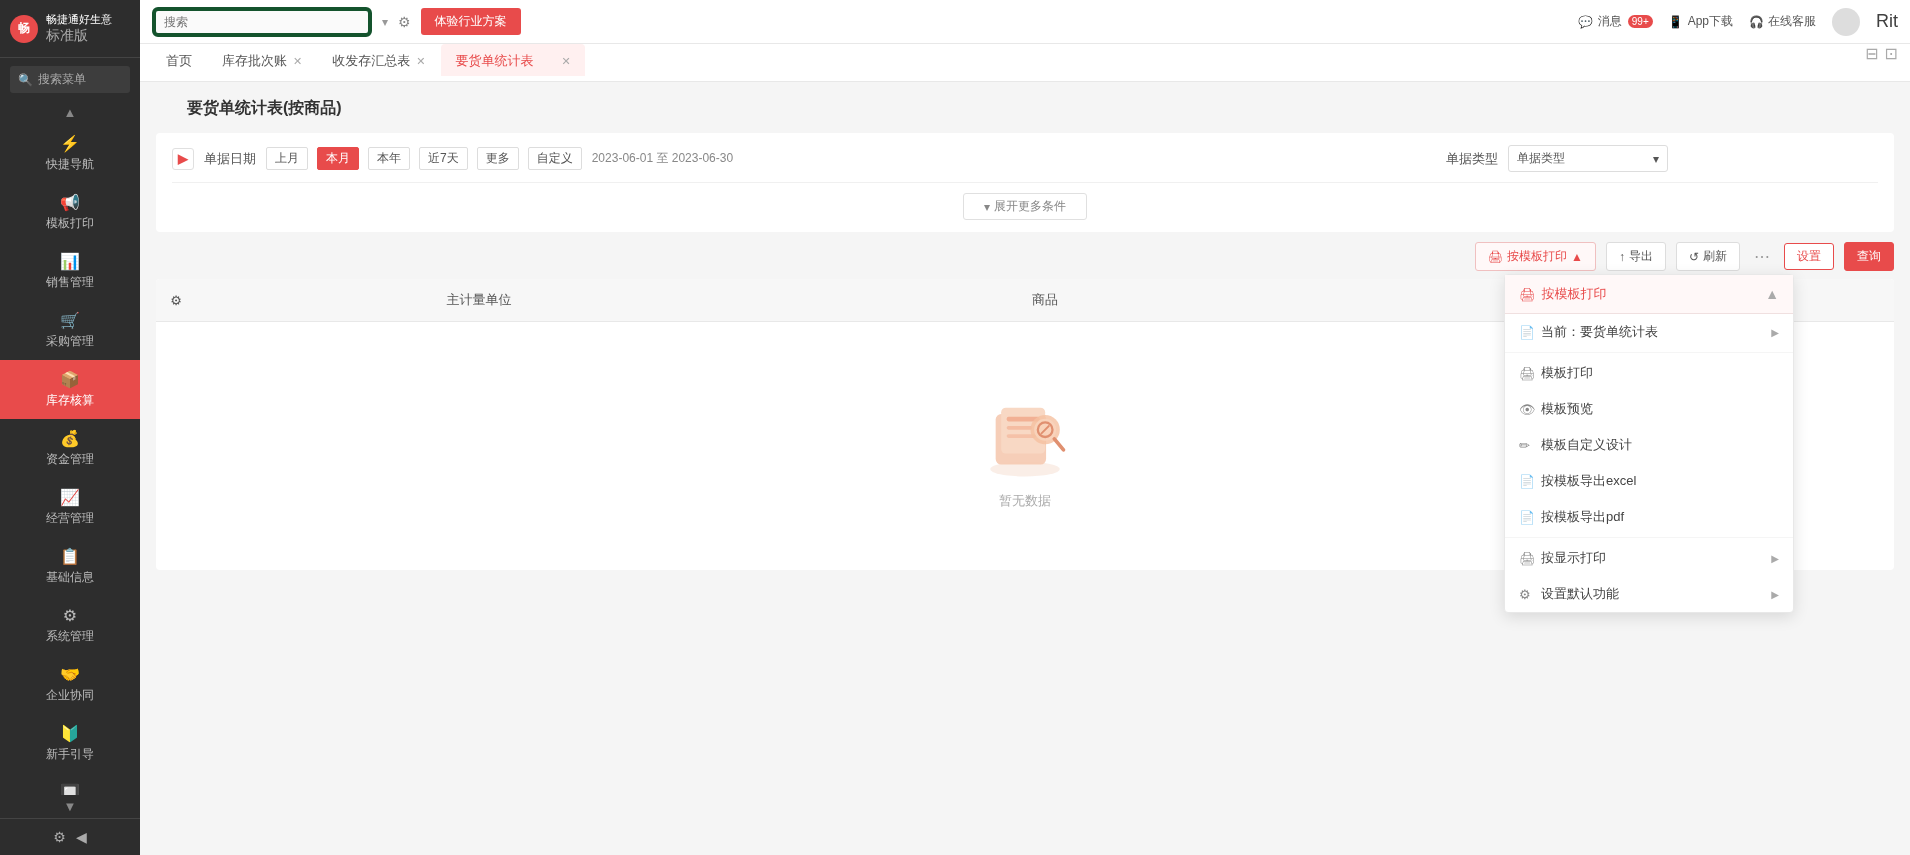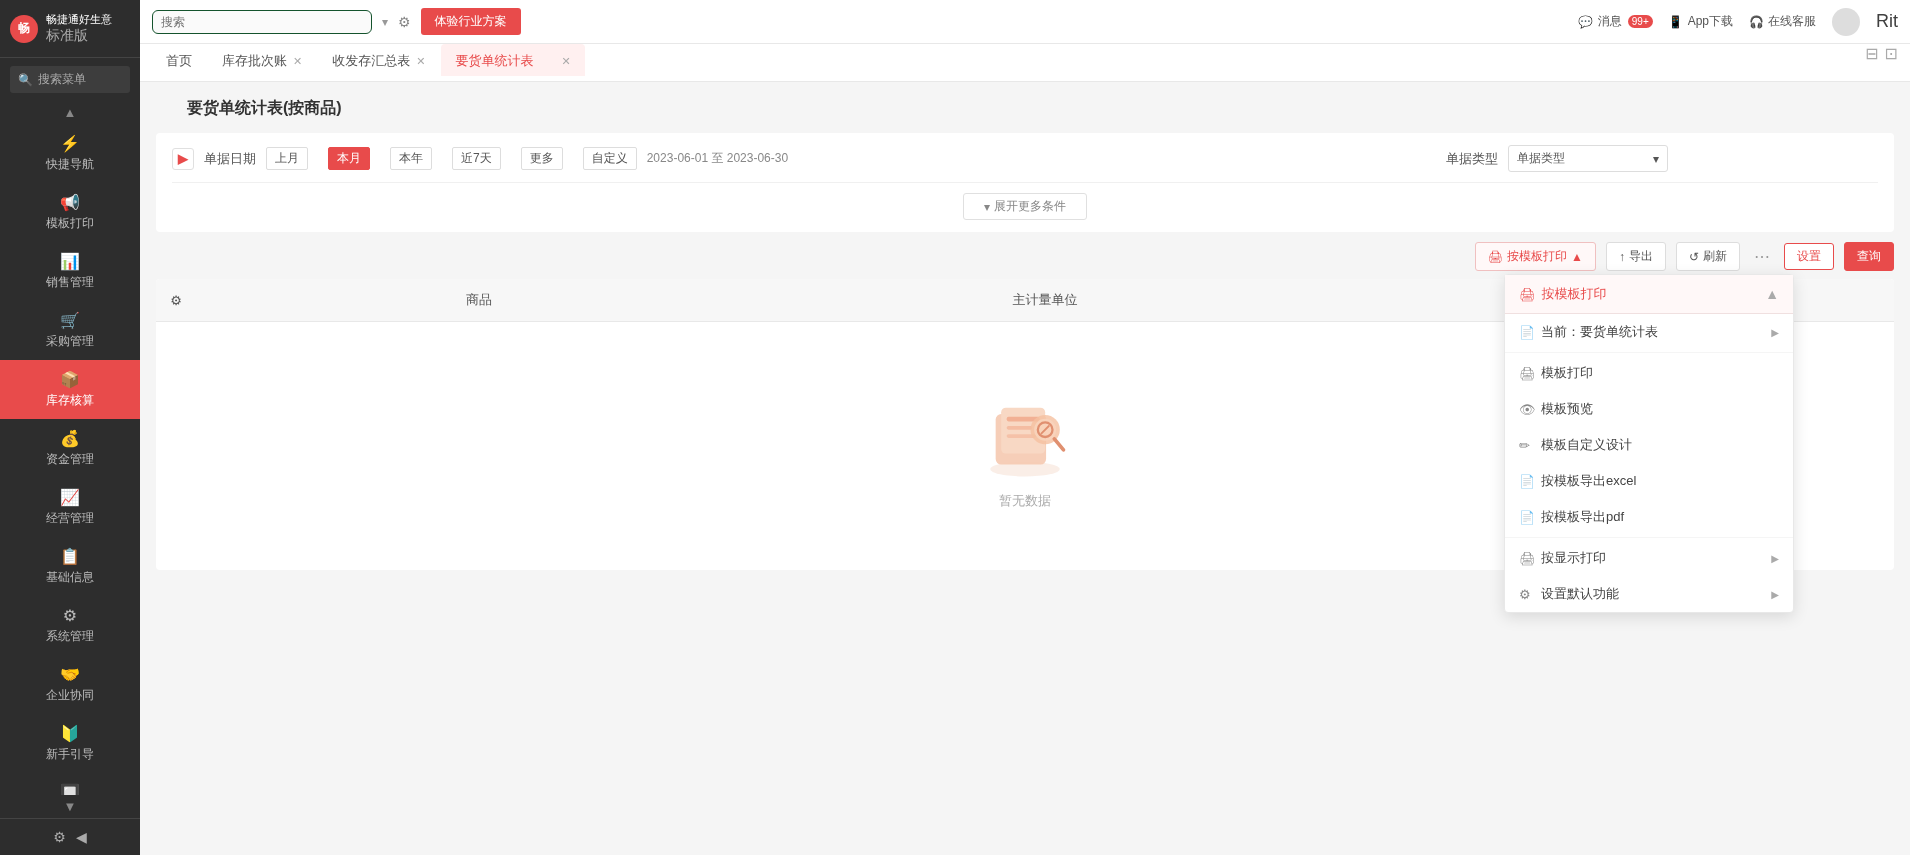--- a/index.html
+++ b/index.html
@@ -22,21 +22,21 @@
     .sidebar-footer { padding: 10px; display: flex; gap: 10px; justify-content: center; border-top: 1px solid #444; }
     .sidebar-footer-btn { color: #aaa; cursor: pointer; font-size: 14px; }
     .sidebar-scroll-up, .sidebar-scroll-down { display: flex; align-items: center; justify-content: center; padding: 4px; cursor: pointer; color: #888; }
 
     
     .main { flex: 1; display: flex; flex-direction: column; overflow: hidden; }
 
     
     .topbar { height: 44px; background: #fff; display: flex; align-items: center; padding: 0 12px; gap: 10px; border-bottom: 1px solid #e8e8e8; flex-shrink: 0; }
     .topbar-search { flex: 1; max-width: 220px; }
-    .topbar-search input { width: 100%; border: 1px solid #14532d; border-radius: 6px; padding: 4px 8px; font-size: 12px; color: #999; background: #fafafa; }
+    .topbar-search input { width: 100%; border: 4px solid #14532d; border-radius: 6px; padding: 4px 8px; font-size: 12px; color: #999; background: #fafafa; }
     .topbar-dropdown { color: #999; cursor: pointer; font-size: 12px; }
     .topbar-settings { color: #888; cursor: pointer; font-size: 14px; }
     .topbar-trial-btn { background: #e84b4b; color: white; border: none; padding: 5px 14px; border-radius: 3px; font-size: 12px; cursor: pointer; }
     .topbar-spacer { flex: 1; }
     .topbar-actions { display: flex; align-items: center; gap: 16px; }
     .topbar-action-item { display: flex; align-items: center; gap: 4px; color: #555; font-size: 12px; cursor: pointer; }
     .topbar-badge { background: #e84b4b; color: white; font-size: 10px; border-radius: 8px; padding: 1px 4px; margin-left: 2px; }
     .topbar-avatar { width: 28px; height: 28px; background: #ddd; border-radius: 50%; }
 
     
@@ -46,21 +46,21 @@
     .tab-close { color: #aaa; font-size: 11px; cursor: pointer; }
 
     
     .page { flex: 1; overflow: hidden; position: relative; background: #f5f5f5; padding: 16px; }
     .page-title { font-size: 16px; font-weight: bold; color: #333; margin-bottom: 14px; margin-left: 31px; }
 
     
     .filter-card { background: #fff; border-radius: 4px; padding: 12px 16px; margin-bottom: 10px; }
     .filter-row { display: flex; align-items: center; gap: 10px; flex-wrap: wrap; }
     .filter-label { color: #555; font-size: 13px; white-space: nowrap; }
-    .date-btns { display: flex; gap: 20px; align-items: center; }
+    .date-btns { display: flex; gap: 9px; align-items: center; }
     .date-btn { padding: 2px 8px; font-size: 12px; border: 1px solid #ddd; border-radius: 2px; cursor: pointer; background: #fff; color: #555; }
     .date-btn.active { background: #e84b4b; color: #fff; border-color: #e84b4b; }
     .date-range-text { font-size: 12px; color: #888; }
     .filter-select { border: 1px solid #ddd; border-radius: 3px; padding: 4px 8px; font-size: 12px; color: #555; min-width: 160px; cursor: pointer; display: flex; align-items: center; justify-content: space-between; }
     .filter-divider { height: 1px; background: #f0f0f0; margin: 10px 0; }
     .expand-row { display: flex; justify-content: center; }
     .expand-btn { background: none; border: none; color: #888; font-size: 12px; cursor: pointer; display: flex; align-items: center; gap: 4px; padding: 4px 20px; border: 1px solid #e0e0e0; border-radius: 3px; }
 
     
     .action-bar { display: flex; align-items: center; justify-content: flex-end; gap: 10px; margin-bottom: 8px; position: relative; }
@@ -324,22 +324,22 @@
           <span class="dropdown-arrow">▶</span>
         </div>
       </div>
     </div>
 
     <div class="table-card">
       <div class="table-header">
         <div class="th checkbox-col">
           <span>⚙</span>
         </div>
+        <div class="th">主计量单位</div>
         <div class="th">商品</div>
-        <div class="th">主计量单位</div>
         <div class="th">零售金额</div>
       </div>
       <div class="no-data">
 
         <svg class="no-data-svg" viewBox="0 0 120 120" xmlns="http://www.w3.org/2000/svg">
           <ellipse cx="60" cy="95" rx="38" ry="8" fill="#f5ddd0" opacity="0.5"></ellipse>
           <rect x="28" y="35" width="55" height="55" rx="6" fill="#f5c9b0" opacity="0.9"></rect>
           <rect x="34" y="28" width="48" height="50" rx="5" fill="#f8d8c4"></rect>
           <rect x="40" y="38" width="36" height="5" rx="2" fill="#f0a080" opacity="0.7"></rect>
           <rect x="40" y="48" width="28" height="4" rx="2" fill="#f0a080" opacity="0.5"></rect>

